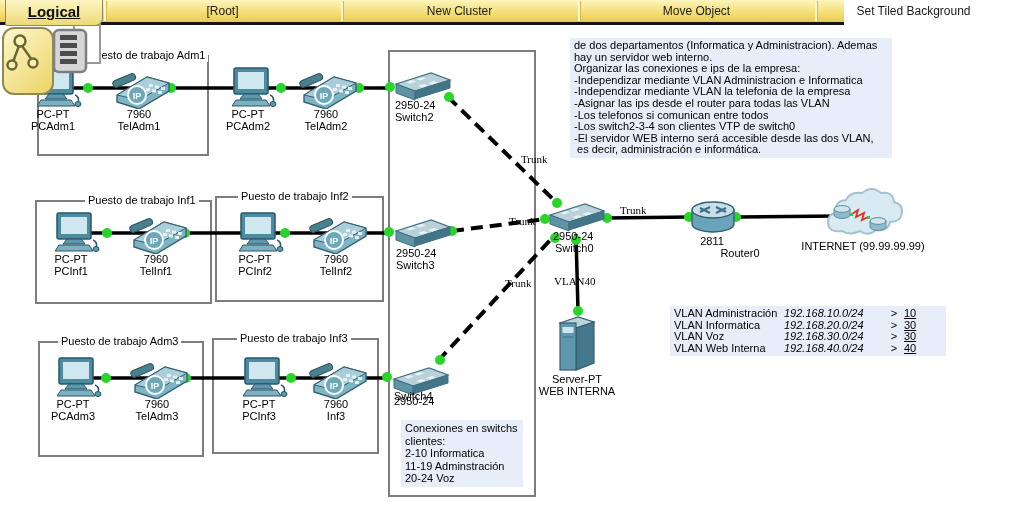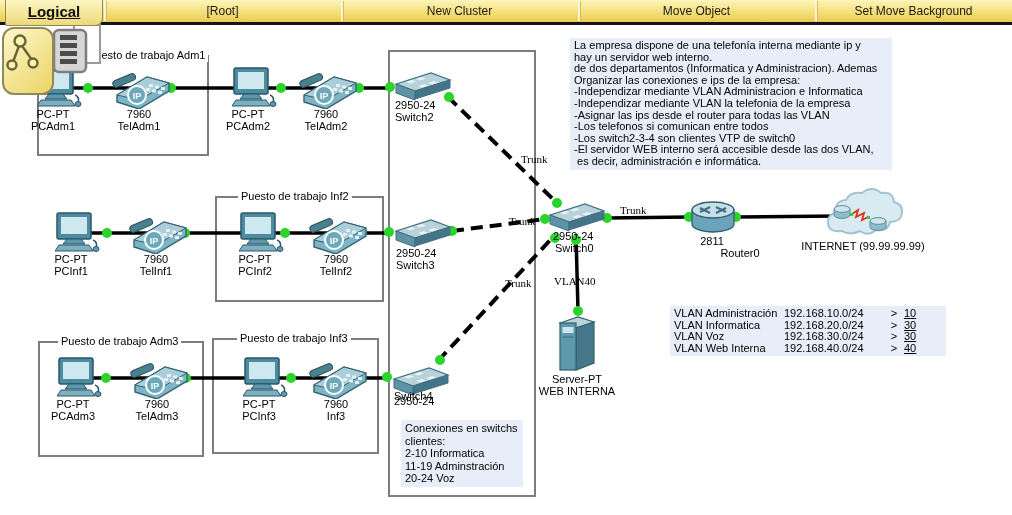--- a/index.html
+++ b/index.html
@@ -4,21 +4,21 @@
 <style>
   html,body{margin:0;padding:0;}
   body{
     width:1012px;height:515px;position:relative;overflow:hidden;
     background:#ffffff;
     font-family:"Liberation Sans","DejaVu Sans",sans-serif;
     color:#000;
   }
   
   .topbar{
-    position:absolute;left:0;top:0;width:1012px;height:22px;
+    position:absolute;left:0;top:0;width:844px;height:22px;
     background:linear-gradient(#fdf5bb,#f3dd74 60%,#e9cb52);
     border-bottom:3px solid #14141c;
   }
   .topbar-seg{
     position:absolute;top:0;height:22px;line-height:22px;
     text-align:center;font-size:12px;color:#1a1a1a;cursor:default;
   }
   .topbar-div{
     position:absolute;top:1px;width:2px;height:20px;background:#fbf6d8;
     box-shadow:1px 0 0 #d8b94a;
@@ -59,37 +59,37 @@
   .link-label{
     position:absolute;z-index:4;font-size:11px;line-height:12px;white-space:nowrap;font-family:Liberation Serif, serif;
   }
   .note{
     position:absolute;z-index:1;background:#e7eef9;padding:2px 4px;
     font-size:11px;line-height:11.6px;
   }
   .note-line{white-space:pre;}
   .vlan-row{display:flex;}
   .vlan-name{width:110px;}
-  .vlan-subnet{width:100px;}
+  .vlan-subnet{width:100px;font-style:italic;}
   .vlan-arrow{width:20px;text-align:center;}
   .vlan-id{width:26px;text-decoration:underline;}
   .sw-note-line{white-space:pre;line-height:12.6px;}
 </style>
 </head>
 <body>
 
 <div class="topbar">
   <div class="topbar-div" style="left:104px"></div>
   <div class="topbar-div" style="left:341px"></div>
   <div class="topbar-div" style="left:578px"></div>
   <div class="topbar-div" style="left:815px"></div>
   <div class="topbar-seg" style="left:104px;width:237px">[Root]</div>
   <div class="topbar-seg" style="left:341px;width:237px">New Cluster</div>
   <div class="topbar-seg" style="left:578px;width:237px">Move Object</div>
-  <div class="topbar-seg" style="left:815px;width:197px">Set Move Background</div>
+  <div class="topbar-seg" style="left:815px;width:197px">Set Tiled Background</div>
 </div>
 <div class="logical-tab">Logical</div>
 
 <div class="tab-icon-box">
   <svg width="44" height="60" viewBox="0 0 44 60">
     <line x1="16" y1="14" x2="9" y2="33" stroke="#6b6535" stroke-width="2.4"></line>
     <line x1="16" y1="14" x2="28" y2="31" stroke="#6b6535" stroke-width="2.4"></line>
     <circle cx="16" cy="12" r="5.5" fill="#f9f1ae" stroke="#6b6535" stroke-width="2.4"></circle>
     <circle cx="8" cy="36" r="4.5" fill="#f9f1ae" stroke="#6b6535" stroke-width="2.4"></circle>
     <circle cx="29" cy="34" r="4.5" fill="#f9f1ae" stroke="#6b6535" stroke-width="2.4"></circle>
@@ -104,36 +104,38 @@
     <rect x="8" y="27" width="17" height="5" fill="#4c4c4c"></rect>
     <rect x="8" y="35" width="17" height="5" fill="#4c4c4c"></rect>
   </svg>
 </div>
 
 <div id="canvas">
 
   <div class="ws-box" style="left:37px;top:30px;width:168px;height:97px">
     <span class="ws-box-label" style="left:46px">Puesto de trabajo Adm1</span>
   </div>
+  <div class="ws-box" style="left:35px;top:175px;width:173px;height:100px">
+    <span class="ws-box-label" style="left:48px">Puesto de trabajo Inf1</span>
+  </div>
   <div class="ws-box" style="left:215px;top:171px;width:165px;height:102px">
     <span class="ws-box-label" style="left:21px">Puesto de trabajo Inf2</span>
   </div>
   <div class="ws-box" style="left:38px;top:316px;width:162px;height:112px">
     <span class="ws-box-label" style="left:18px">Puesto de trabajo Adm3</span>
   </div>
   <div class="ws-box" style="left:212px;top:313px;width:163px;height:112px">
     <span class="ws-box-label" style="left:23px">Puesto de trabajo Inf3</span>
   </div>
 
   <div class="ws-box" style="left:388px;top:25px;width:144px;height:443px"></div>
 
   <div class="note" style="left:570px;top:13px;width:314px">
-    <div class="note-line">La empresa dispone de una telefonía interna mediante ip y</div>
+    <div class="note-line">de dos departamentos (Informatica y Administracion). Ademas</div>
     <div class="note-line">hay un servidor web interno.</div>
-    <div class="note-line">de dos departamentos (Informatica y Administracion). Ademas</div>
     <div class="note-line">Organizar las conexiones e ips de la empresa:</div>
     <div class="note-line">-Independizar mediante VLAN Administracion e Informatica</div>
     <div class="note-line">-Independizar mediante VLAN la telefonia de la empresa</div>
     <div class="note-line">-Asignar las ips desde el router para todas las VLAN</div>
     <div class="note-line">-Los telefonos si comunican entre todos</div>
     <div class="note-line">-Los switch2-3-4 son clientes VTP de switch0</div>
     <div class="note-line">-El servidor WEB interno será accesible desde las dos VLAN,</div>
     <div class="note-line"> es decir, administración e informática.</div>
   </div>
 

